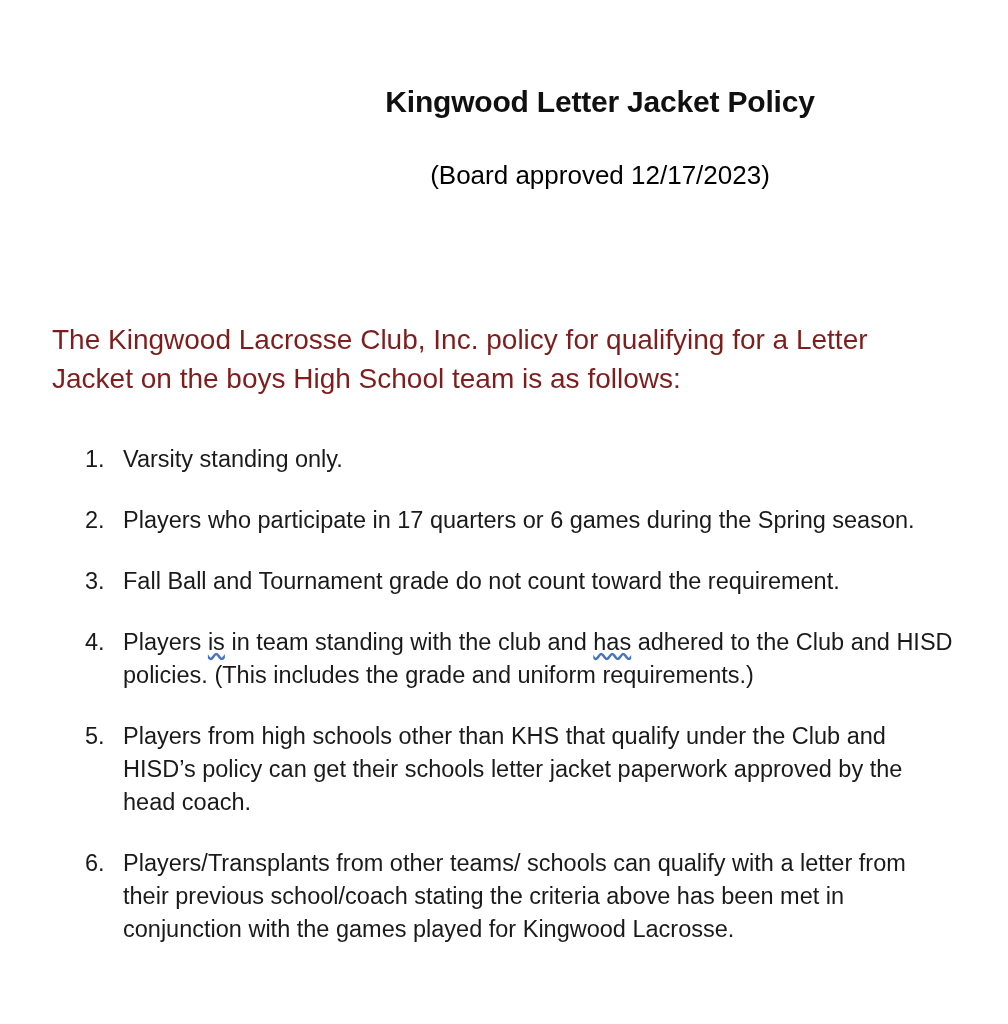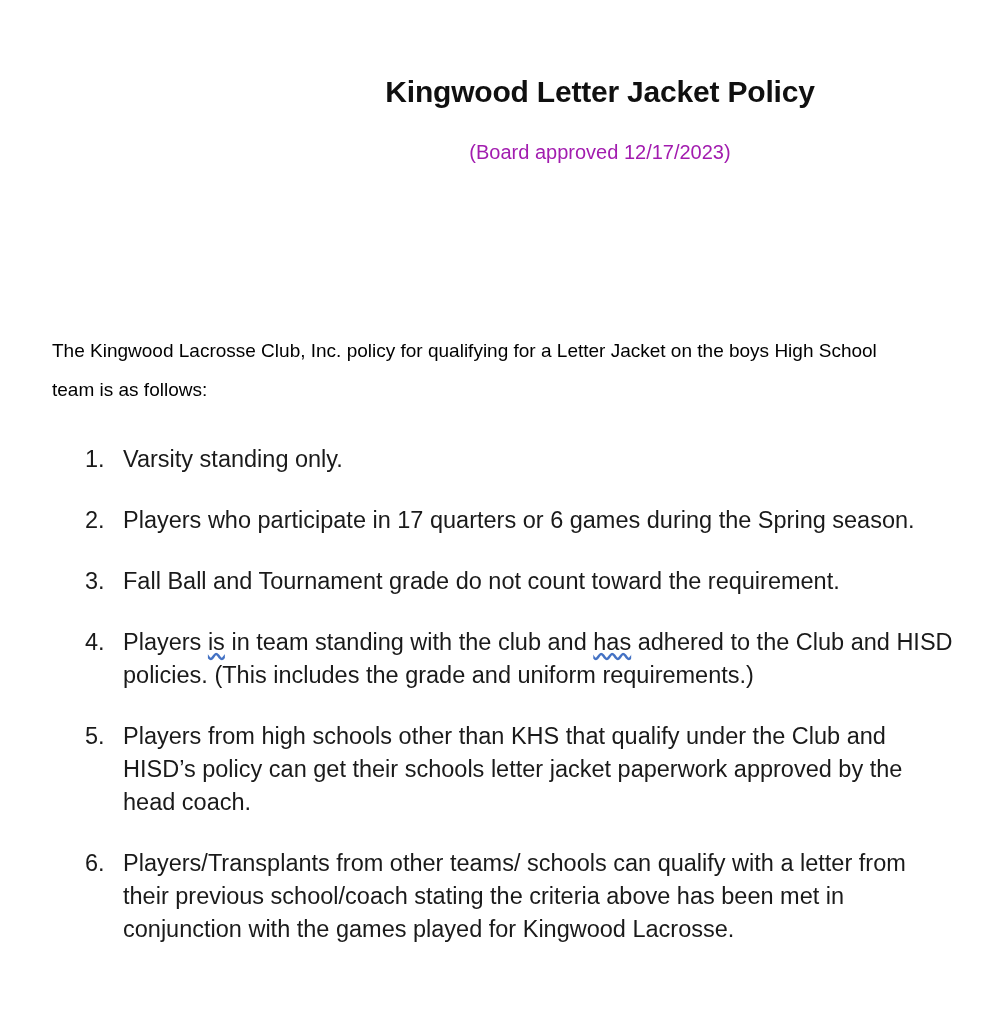--- a/index.html
+++ b/index.html
@@ -40,42 +40,42 @@
     top: 72px;
     width: 700px;
     text-align: center;
   }
   .doc-title {
     font-family: "Liberation Sans", sans-serif;
     font-size: 30px;
     font-weight: bold;
     letter-spacing: -0.2px;
     color: #101010;
-    margin: 2px;
+    margin: 12px;
     line-height: 1.2;
   }
   .doc-subtitle {
     font-family: "Liberation Sans", sans-serif;
-    font-size: 20px;
+    font-size: 26px;
     font-weight: normal;
-    color: #a21caf;
+    color: #000000;
     margin: 0;
     padding-top: 28px;
     line-height: 1.2;
   }
 
   
   .intro {
     position: absolute;
     left: 52px;
-    top: 312px;
+    top: 292px;
     width: 870px;
-    font-size: 19px;
+    font-size: 28px;
     line-height: 39px;
-    color: #000000;
+    color: #7f1d1d;
   }
 
   .policy-list {
     position: absolute;
     left: 52px;
     top: 443px;
     width: 905px;
     list-style: none;
     margin: 0;
     padding: 0;

